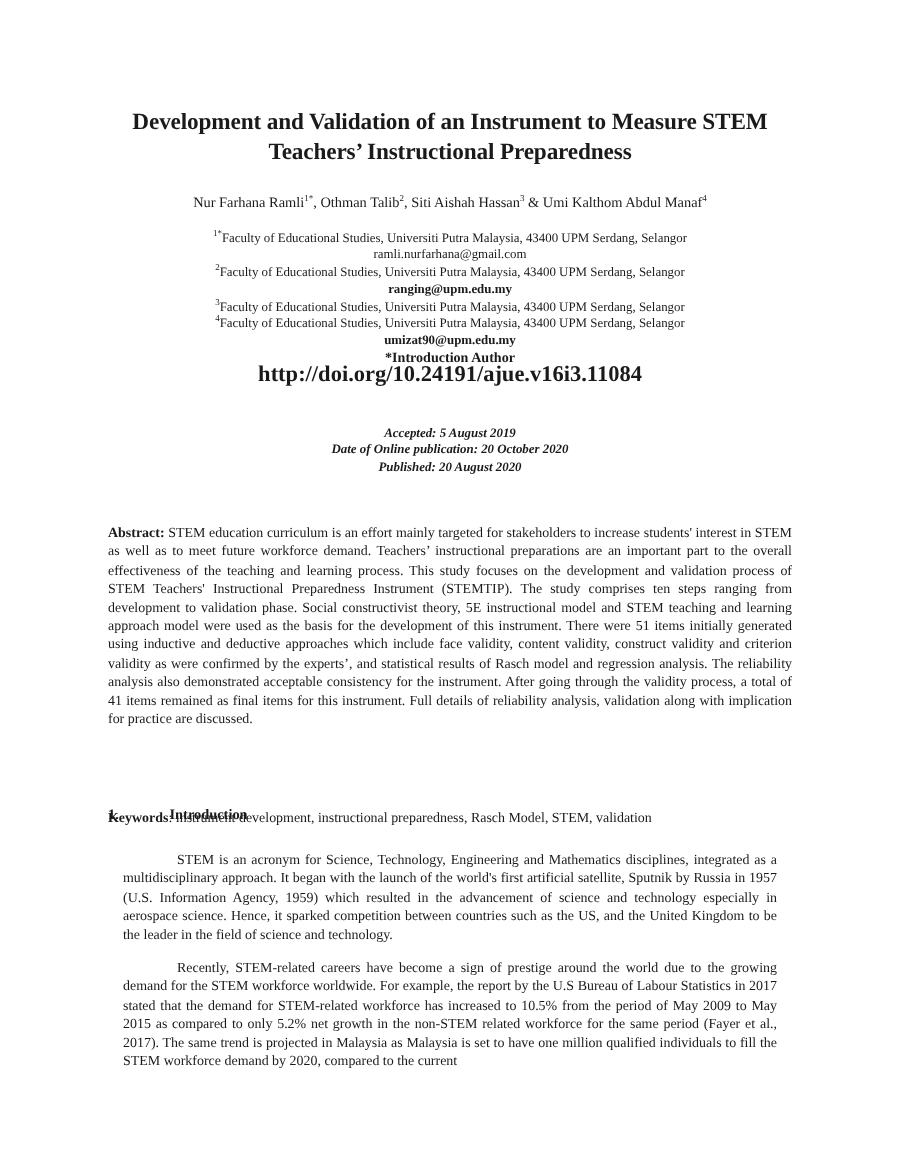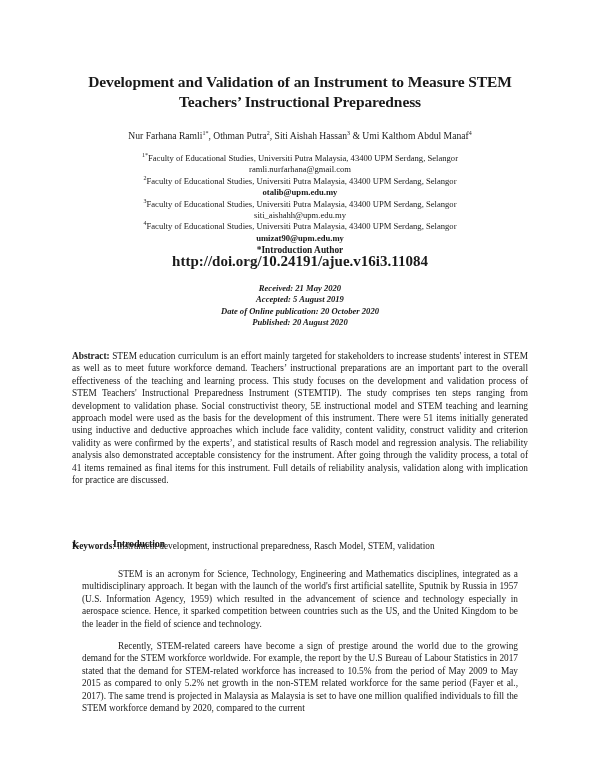--- a/index.html
+++ b/index.html
@@ -115,38 +115,36 @@
 <body>
 
 <div class="page">
 
   <div class="title">
     <div>Development and Validation of an Instrument to Measure STEM</div>
     <div>Teachers’ Instructional Preparedness</div>
   </div>
 
   <div class="authors">
-    <span>Nur Farhana Ramli</span><sup>1*</sup><span>, </span><span>Othman Putra</span><sup>2</sup><span>, </span><span>Siti Aishah Hassan</span><sup>3</sup><span> &amp; </span><span>Umi Kalthom Abdul Manaf</span><sup>4</sup>
+    <span>Nur Farhana Ramli</span><sup>1*</sup><span>, </span><span>Othman Talib</span><sup>2</sup><span>, </span><span>Siti Aishah Hassan</span><sup>3</sup><span> &amp; </span><span>Umi Kalthom Abdul Manaf</span><sup>4</sup>
   </div>
 
   <div class="affils">
     <div><sup>1*</sup><span>Faculty of Educational Studies, Universiti Putra Malaysia, 43400 UPM Serdang, Selangor</span></div>
     <div>ramli.nurfarhana@gmail.com</div>
     <div><sup>2</sup><span>Faculty of Educational Studies, Universiti Putra Malaysia, 43400 UPM Serdang, Selangor</span></div>
-    <div class="email-bold">otalib@upm.edu.my</div>
+    <div class="email-bold">ranging@upm.edu.my</div>
     <div><sup>3</sup><span>Faculty of Educational Studies, Universiti Putra Malaysia, 43400 UPM Serdang, Selangor</span></div>
-    <div>siti_aishahh@upm.edu.my</div>
     <div><sup>4</sup><span>Faculty of Educational Studies, Universiti Putra Malaysia, 43400 UPM Serdang, Selangor</span></div>
     <div class="email-bold">umizat90@upm.edu.my</div>
     <div class="corr">*Introduction Author</div>
     <div class="doi">http://doi.org/10.24191/ajue.v16i3.11084</div>
   </div>
 
   <div class="dates">
-    <div>Received: 21 May 2020</div>
     <div>Accepted: 5 August 2019</div>
     <div>Date of Online publication: 20 October 2020</div>
     <div>Published: 20 August 2020</div>
   </div>
 
   <div class="abstract"><span class="lbl">Abstract:</span><span> STEM education curriculum is an effort mainly targeted for stakeholders to increase students' interest in STEM as well as to meet future workforce demand. Teachers’ instructional preparations are an important part to the overall effectiveness of the teaching and learning process. This study focuses on the development and validation process of STEM Teachers' Instructional Preparedness Instrument (STEMTIP). The study comprises ten steps ranging from development to validation phase. Social constructivist theory, 5E instructional model and STEM teaching and learning approach model were used as the basis for the development of this instrument. There were 51 items initially generated using inductive and deductive approaches which include face validity, content validity, construct validity and criterion validity as were confirmed by the experts’, and statistical results of Rasch model and regression analysis. The reliability analysis also demonstrated acceptable consistency for the instrument. After going through the validity process, a total of 41 items remained as final items for this instrument. Full details of reliability analysis, validation along with implication for practice are discussed.</span></div>
 
   <div class="keywords"><span class="lbl">Keywords</span><span>: instrument development, instructional preparedness, Rasch Model, STEM, validation</span></div>
 
   <div class="section-head">

